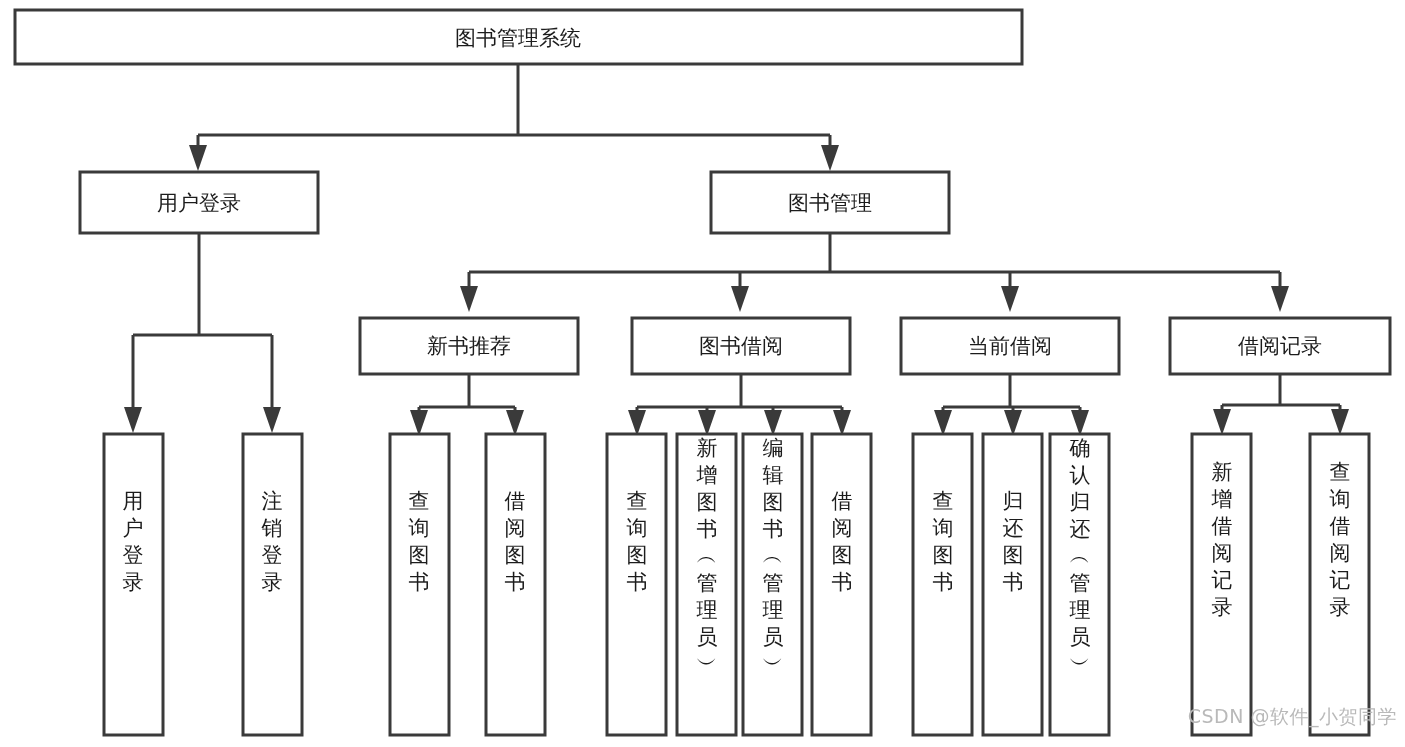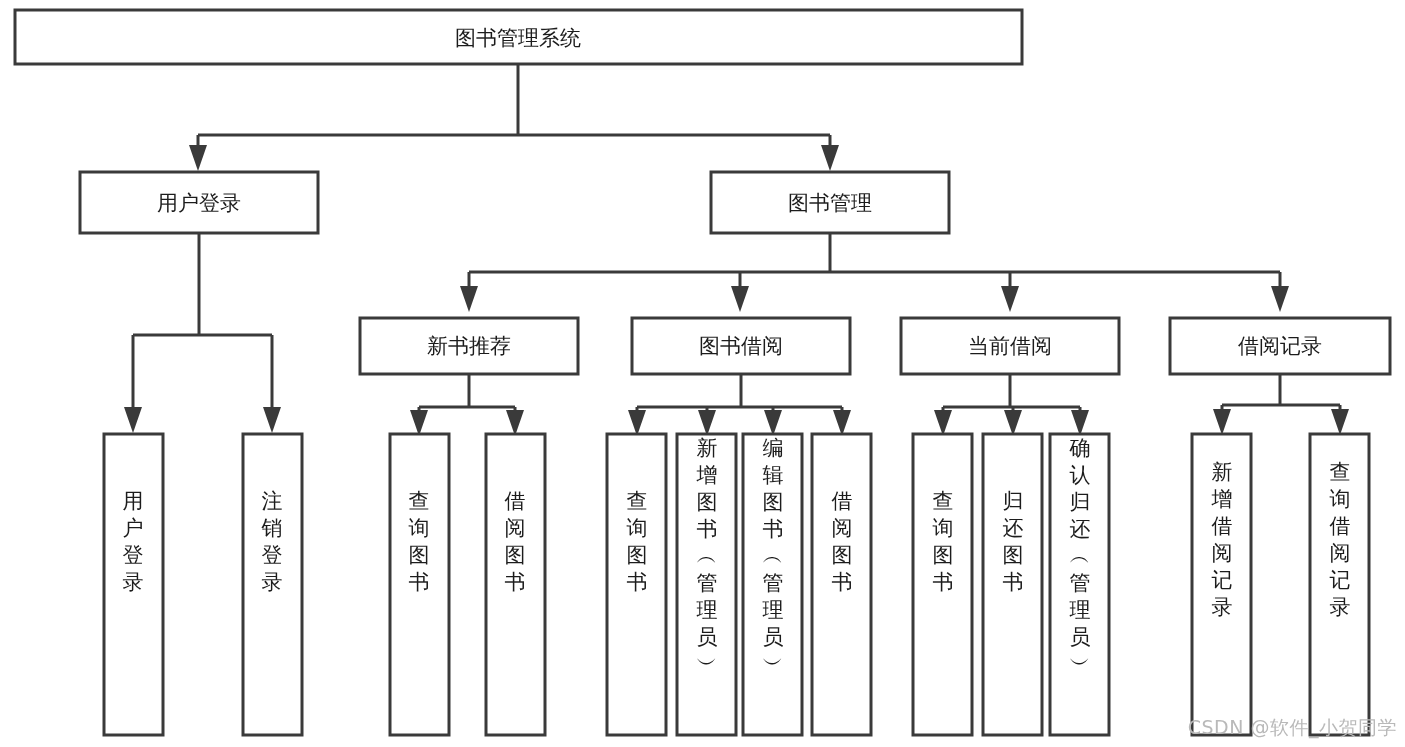--- a/index.html
+++ b/index.html
@@ -57,21 +57,21 @@
   }
   .leaf-label {
     fill: #1c1c1c;
     font-family: "DejaVu Sans", "Liberation Sans", sans-serif;
     font-size: 21px;
     text-anchor: middle;
   }
   .watermark {
     position: absolute;
     right: 8px;
-    bottom: 6px;
+    bottom: 17px;
     color: #b9b9b9;
     font-family: "DejaVu Sans", "Liberation Sans", sans-serif;
     font-size: 19px;
     letter-spacing: 0.5px;
     white-space: nowrap;
     user-select: none;
   }
 </style>
 </head>
 <body>

